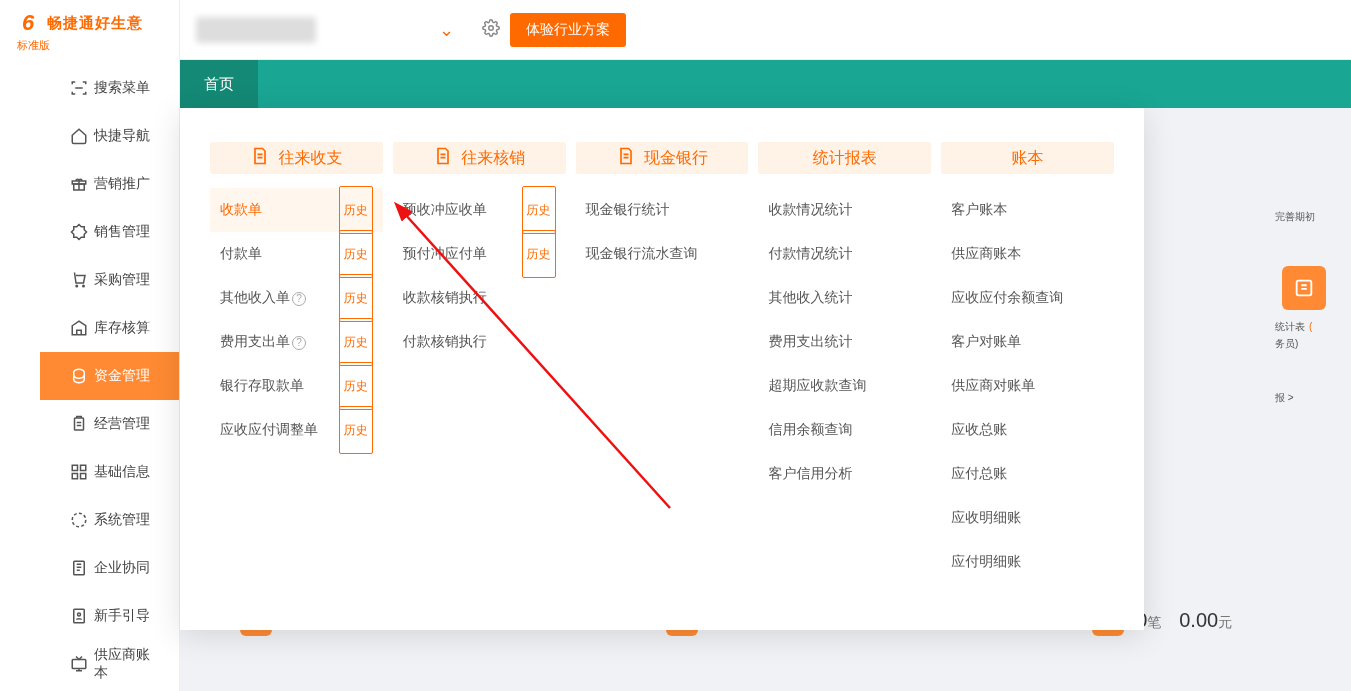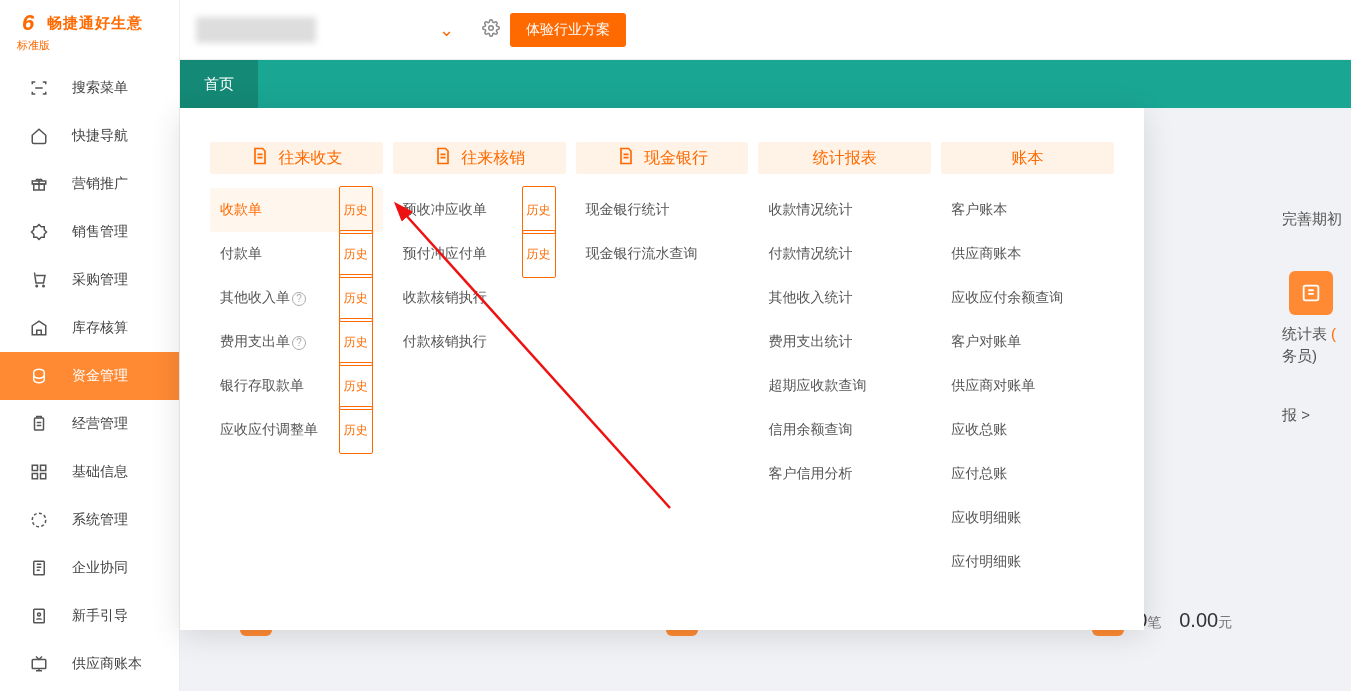--- a/index.html
+++ b/index.html
@@ -14,22 +14,22 @@
     .logo-b { 
       width: 26px; height: 26px; display: flex; align-items: center; justify-content: center;
       color: #ff6a00; font-weight: 900; font-size: 22px; font-style: italic;
       font-family: Arial, sans-serif;
     }
     .logo-text { color: #ff6a00; font-weight: 700; font-size: 15px; letter-spacing: 1px;}
     .logo-tag { color: #ff6a00; font-size: 11px; margin-top: 2px; margin-left: 2px;}
 
     .menu { list-style: none; padding-top: 4px; }
     .menu-item {
-      height: 48px; padding: 0 18px 0 30px; display: flex; align-items: center; gap: 24px;
-      font-size: 14px; color: #444; cursor: pointer;
+      height: 48px; padding: 0 18px 0 30px; display: flex; align-items: center; gap: 6px;
+      font-size: 14px; color: #444; cursor: pointer; margin-left: 40px;
     }
     .menu-item .micon { width: 18px; height: 18px; color: #555; display: flex; align-items: center; justify-content: center; }
     .menu-item.active { background: #ff8a33; color: #fff; }
     .menu-item.active .micon { color: #fff; }
 
     .main { margin-left: 180px; height: 691px; overflow: hidden; }
     .topbar {
       height: 60px; background: #fff; display: flex; align-items: center; padding: 0 20px; gap: 10px;
       border-bottom: 1px solid #eee;
     }
@@ -79,22 +79,22 @@
       padding: 17px 4px; border-radius: 2px; line-height: 1;
     }
     .qmark {
       display: inline-flex; width: 14px; height: 14px; border: 1px solid #aaa; border-radius: 50%;
       font-size: 10px; color: #aaa; align-items: center; justify-content: center; margin-left: 2px;
     }
 
     .arrow-svg { position: absolute; left: 180px; top: 108px; z-index: 6; pointer-events: none; }
 
     .peek-right {
-      position: absolute; right: 5px; top: 174px; width: 70px; z-index: 1;
-      font-size: 15px; color: #555;
+      position: absolute; right: 12px; top: 174px; width: 70px; z-index: 1;
+      font-size: 10px; color: #555;
     }
     .peek-chip {
       background: #ff8a33; color: #fff; width: 44px; height: 44px; border-radius: 6px;
       display: flex; align-items: center; justify-content: center; margin: 42px auto 10px;
     }
     .peek-line { padding-left: 6px; margin-bottom: 3px; overflow: hidden; white-space: nowrap; }
     .peek-asterisk { color: #ff6a00; margin-left: 4px; }
 
     .bottom-stats {
       position: absolute; left: 240px; top: 604px; display: flex; gap: 280px;

